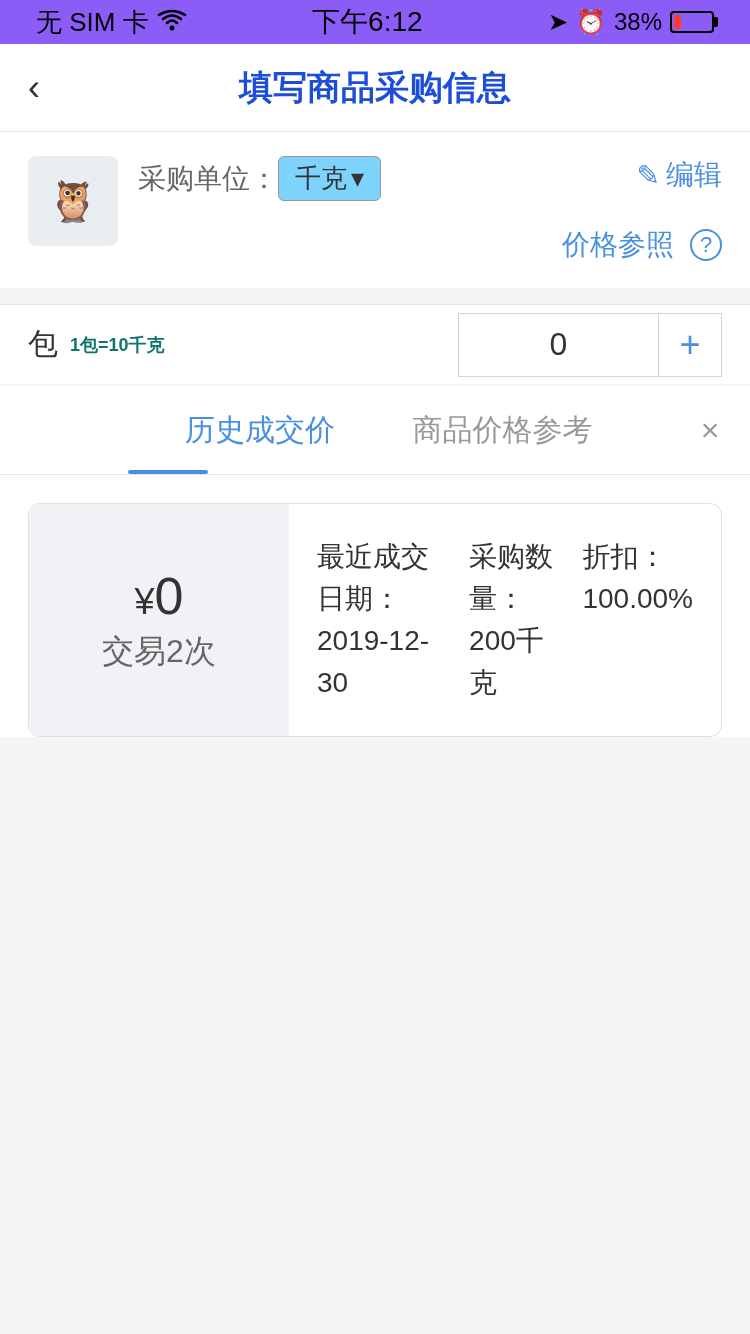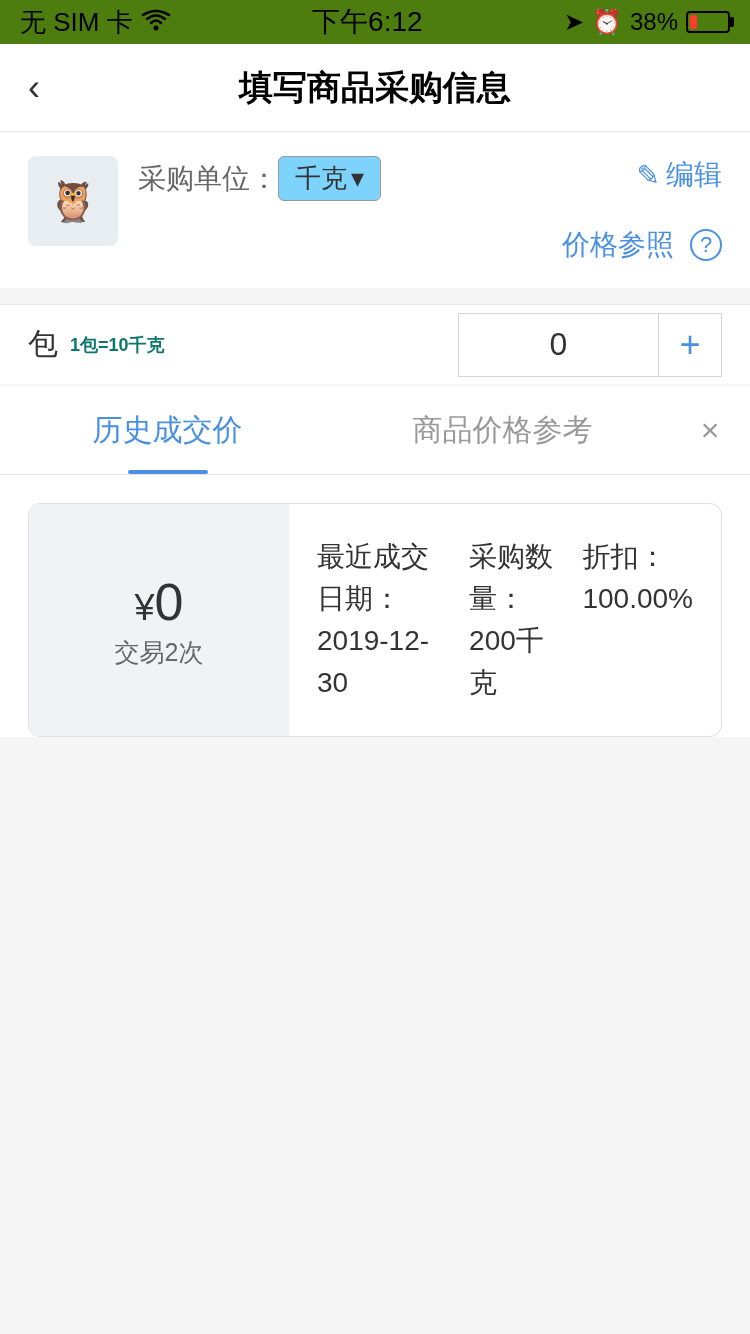--- a/index.html
+++ b/index.html
@@ -9,25 +9,25 @@
       min-height: 1334px;
       font-family: -apple-system, "PingFang SC", "Microsoft YaHei", sans-serif;
       background: #f5f5f5;
       font-size: 28px;
     }
 
     
     .status-bar {
       width: 750px;
       height: 44px;
-      background: #4d7c0f;
+      background: #8b5cf6;
       display: flex;
       align-items: center;
       justify-content: space-between;
-      padding: 0 20px;
+      padding: 0 36px;
       font-size: 26px;
       color: #000;
     }
     .status-bar-left {
       display: flex;
       align-items: center;
       gap: 8px;
       font-size: 26px;
     }
     .status-bar-center {
@@ -87,21 +87,21 @@
     .nav-back {
       position: absolute;
       left: 28px;
       font-size: 36px;
       color: #333;
       cursor: pointer;
     }
     .nav-title {
       font-size: 34px;
       font-weight: 600;
-      color: #000000;
+      color: #1d4ed8;
     }
 
     
     .product-card {
       width: 750px;
       background: #fff;
       padding: 24px 28px;
       margin-bottom: 16px;
     }
     .product-header {
@@ -253,20 +253,21 @@
       display: flex;
       align-items: center;
       justify-content: center;
       font-size: 30px;
       color: #999;
       cursor: pointer;
       position: relative;
     }
     .tab-item.active {
       color: #4a90e2;
+      justify-content: flex-end;
     }
     .tab-item.active::after {
       content: '';
       position: absolute;
       bottom: 0;
       left: 50%;
       transform: translateX(-50%);
       width: 80px;
       height: 4px;
       background: #4a90e2;
@@ -302,21 +303,21 @@
     }
     .history-price {
       font-size: 52px;
       color: #333;
       font-weight: 500;
     }
     .history-price .currency {
       font-size: 36px;
     }
     .history-count {
-      font-size: 25px;
+      font-size: 32px;
       color: #666;
       margin-top: 4px;
     }
     .history-right {
       flex: 1;
       padding: 32px 28px;
       display: flex;
       flex-direction: row;
       gap: 16px;
     }

